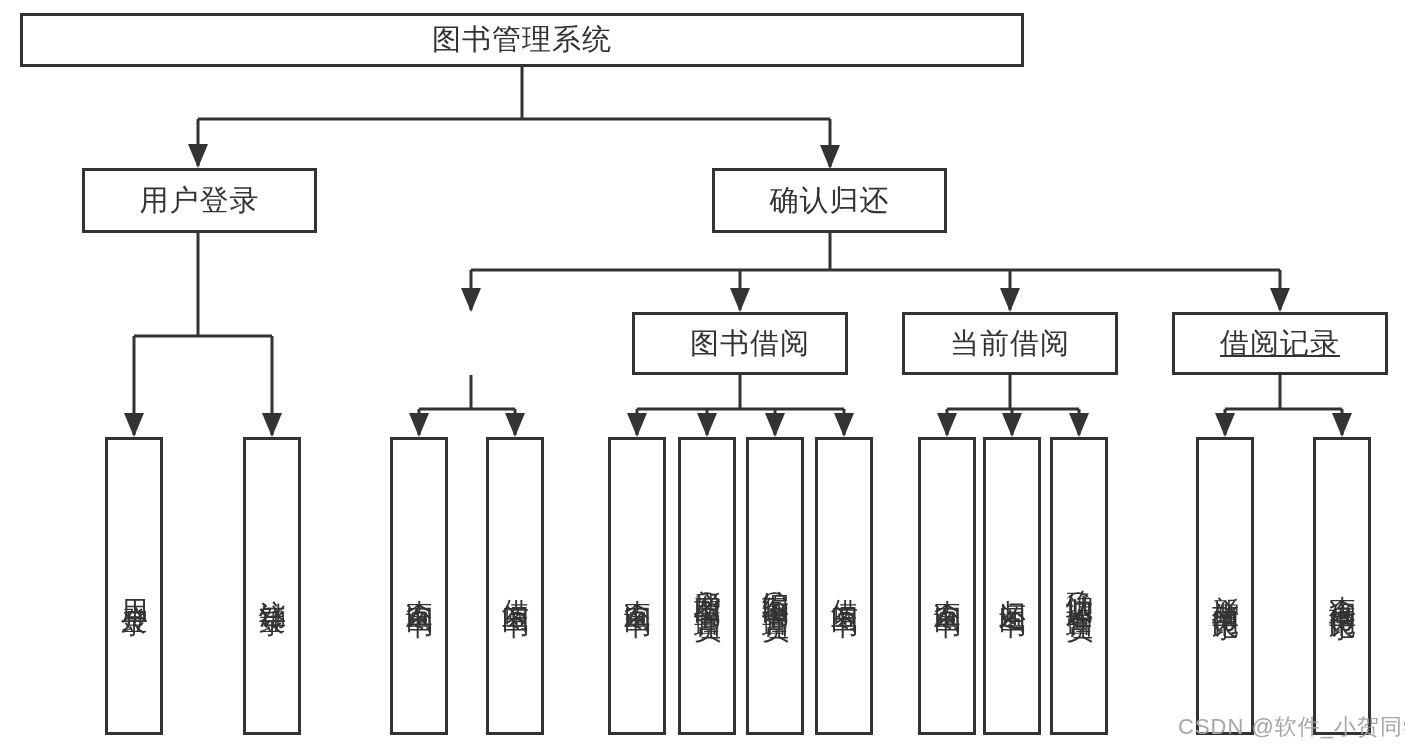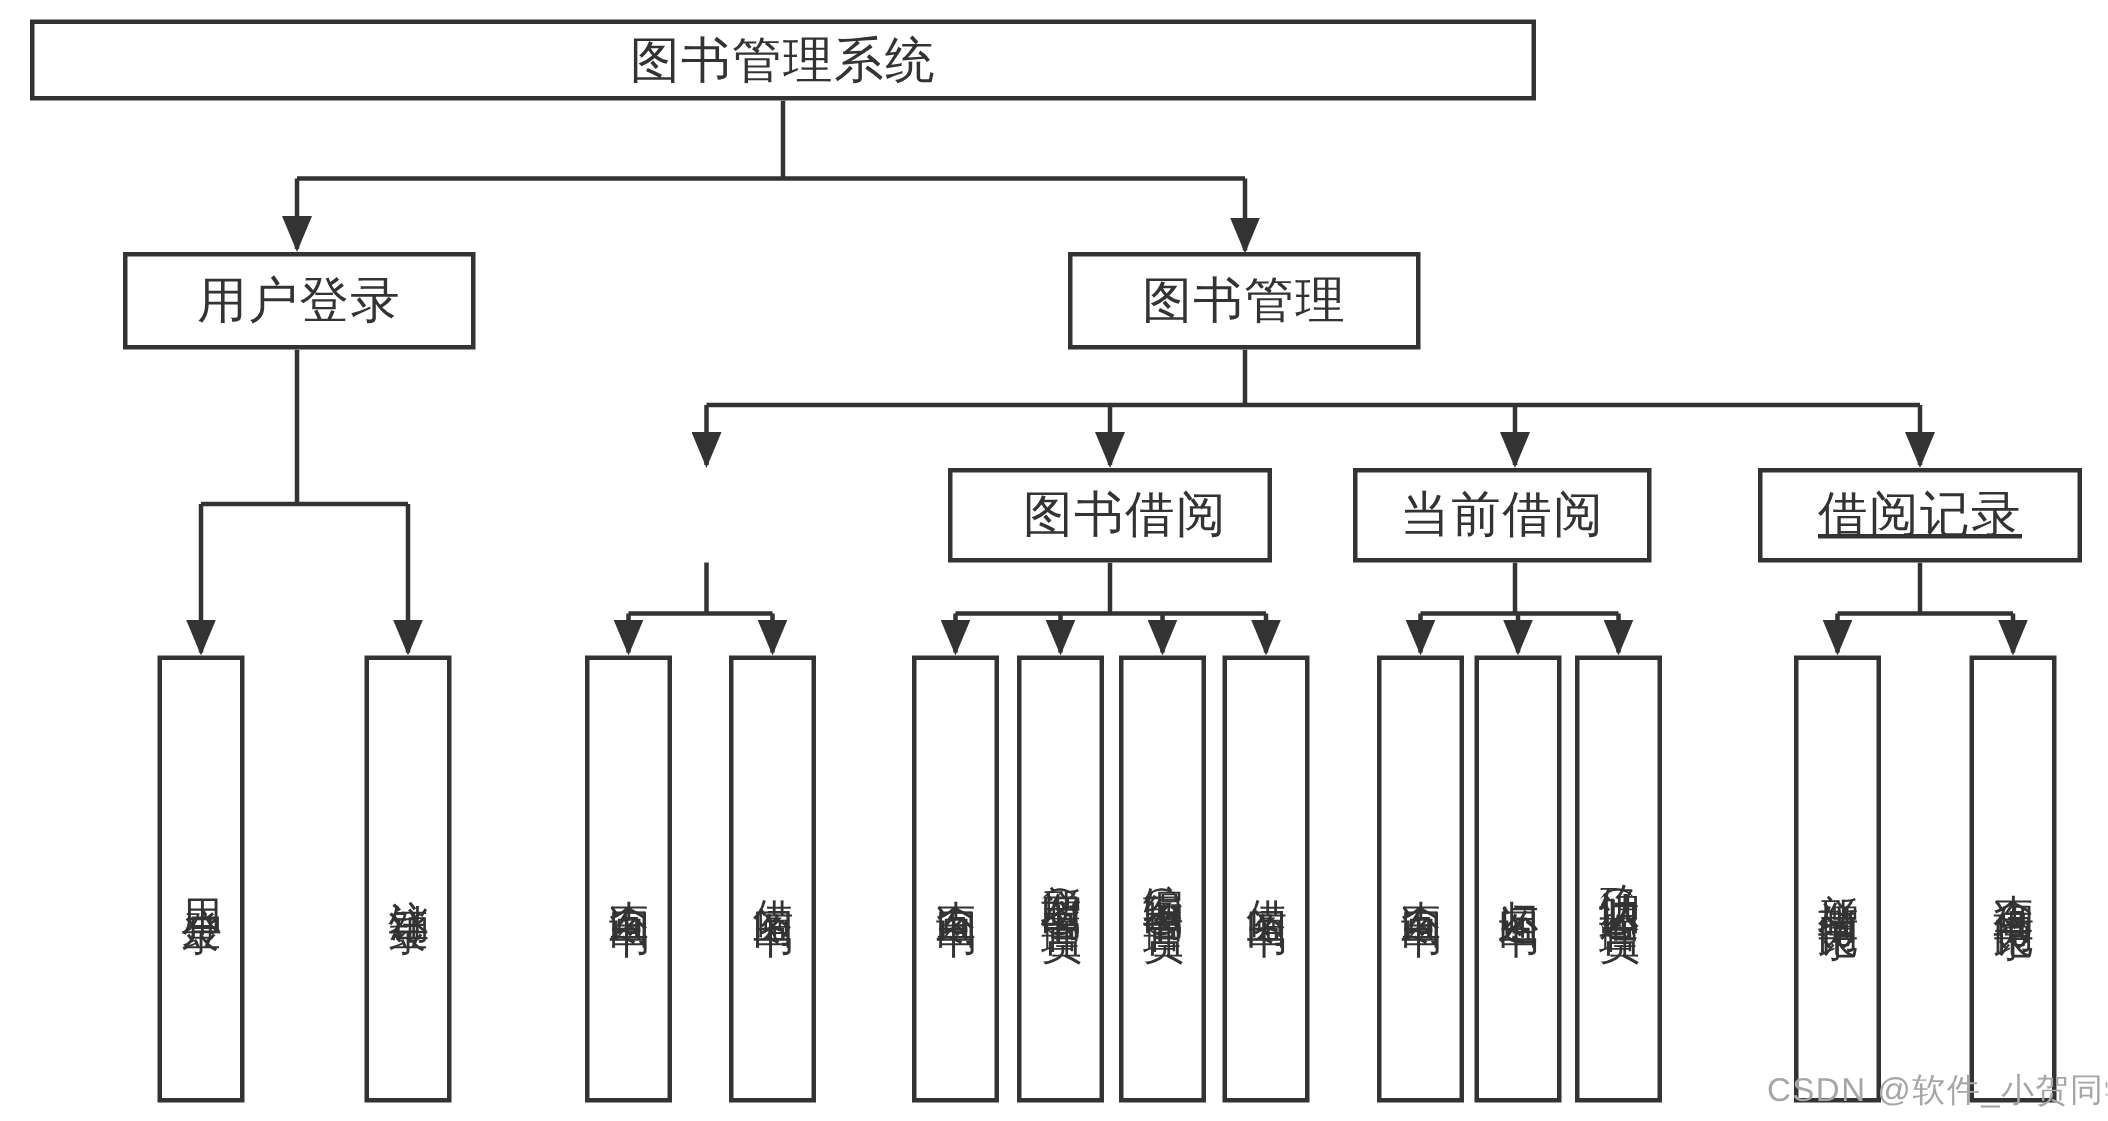--- a/index.html
+++ b/index.html
@@ -22,21 +22,21 @@
     position: absolute;
     box-sizing: border-box;
     background: #ffffff;
     border: 3px solid #333333;
     display: flex;
     align-items: center;
     justify-content: center;
     text-align: center;
   }
   .h-box {
-    font-size: 33px;
+    font-size: 29px;
     letter-spacing: 1px;
     white-space: nowrap;
   }
   .v-box span {
     display: block;
     writing-mode: vertical-rl;
     text-orientation: mixed;
     font-size: 27px;
     letter-spacing: 4px;
     line-height: 1;
@@ -102,24 +102,24 @@
       <path d="M1012,409 V435" marker-end="url(#arrow)"></path>
       <path d="M1079,409 V435" marker-end="url(#arrow)"></path>
       <path d="M1225,409 V435" marker-end="url(#arrow)"></path>
       <path d="M1342,409 V435" marker-end="url(#arrow)"></path>
     </g>
   </svg>
 
   <div class="box h-box" style="left:20px; top:13px; width:1004px; height:54px;">图书管理系统</div>
 
   <div class="box h-box" style="left:82px; top:168px; width:235px; height:65px;">用户登录</div>
-  <div class="box h-box" style="left:712px; top:168px; width:235px; height:65px;">图书管理</div>
+  <div class="box h-box" style="left:712px; top:168px; width:235px; height:65px;">确认归还</div>
 
   <div class="box h-box" style="left:632px; top:312px; width:216px; height:63px;padding-left:20px;">图书借阅</div>
-  <div class="box h-box" style="left:902px; top:312px; width:199px; height:63px;">当前借阅</div>
+  <div class="box h-box" style="left:902px; top:312px; width:216px; height:63px;">当前借阅</div>
   <div class="box h-box" style="left:1172px; top:312px; width:216px; height:63px;text-decoration:underline;">借阅记录</div>
 
   <div class="box v-box" style="left:105px; top:437px; width:58px; height:298px;">
     <span>用户登录</span>
   </div>
   <div class="box v-box" style="left:243px; top:437px; width:58px; height:298px;">
     <span>注销登录</span>
   </div>
 
   <div class="box v-box" style="left:390px; top:437px; width:58px; height:298px;">

